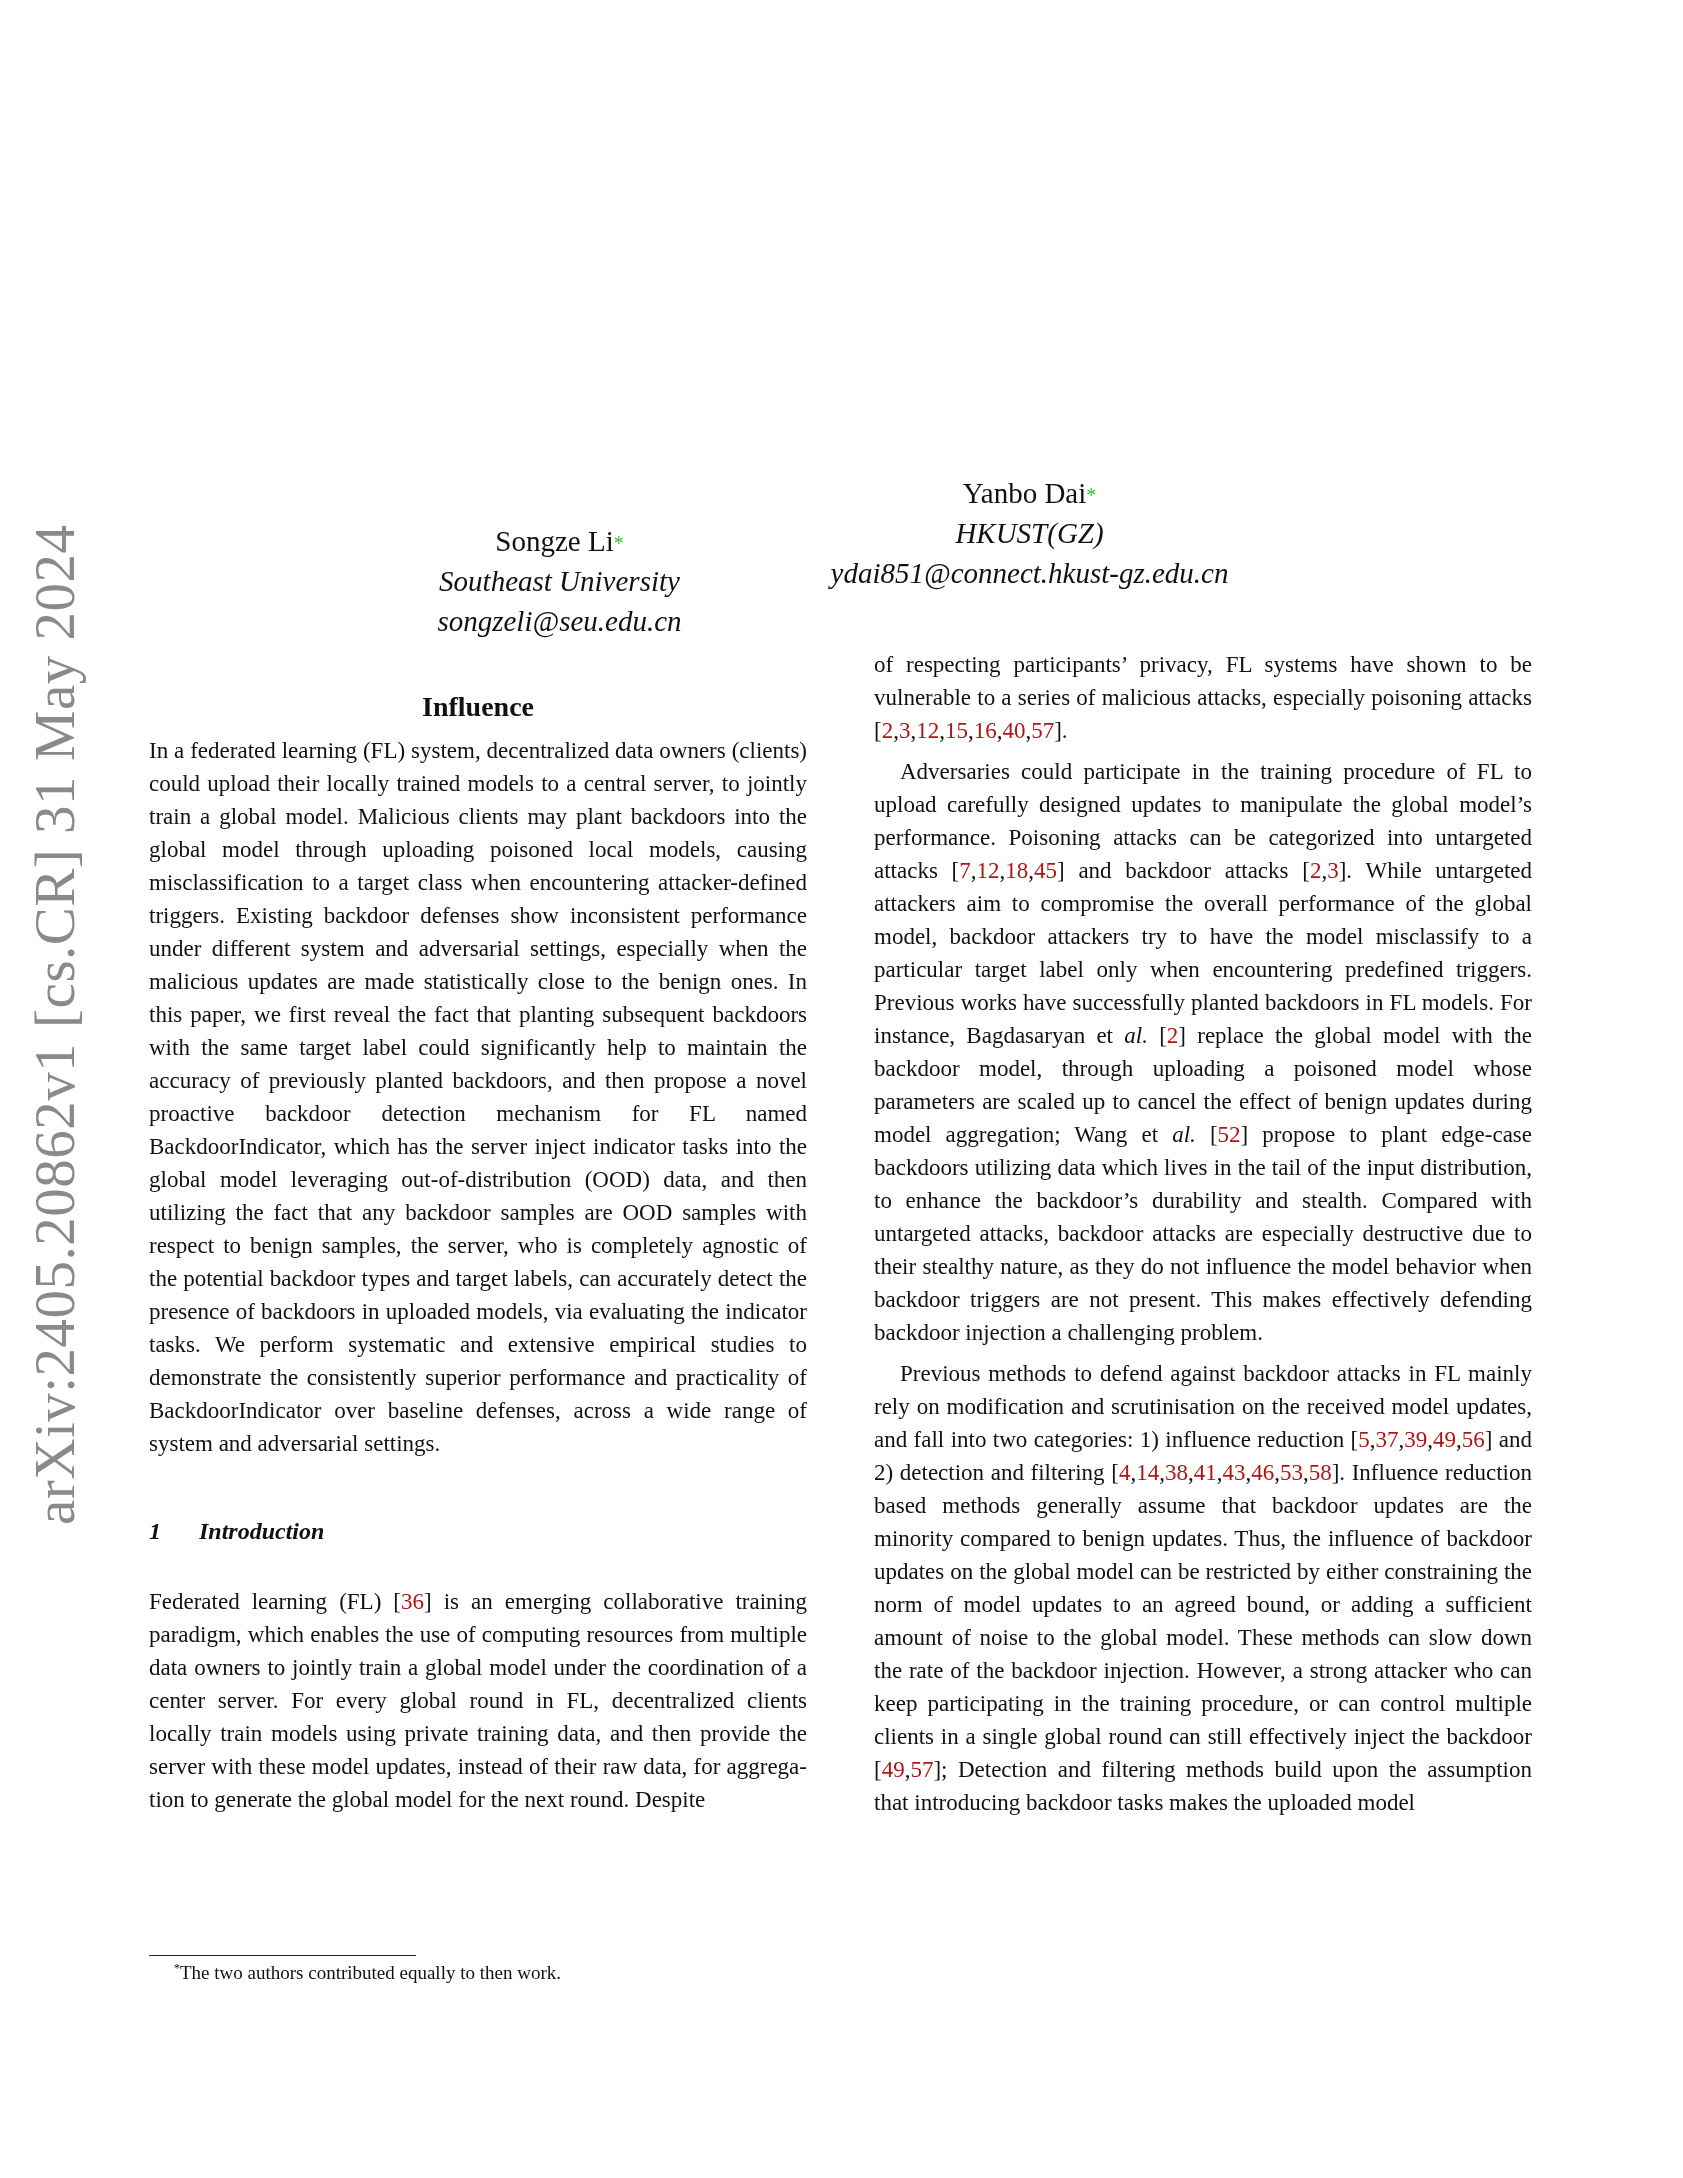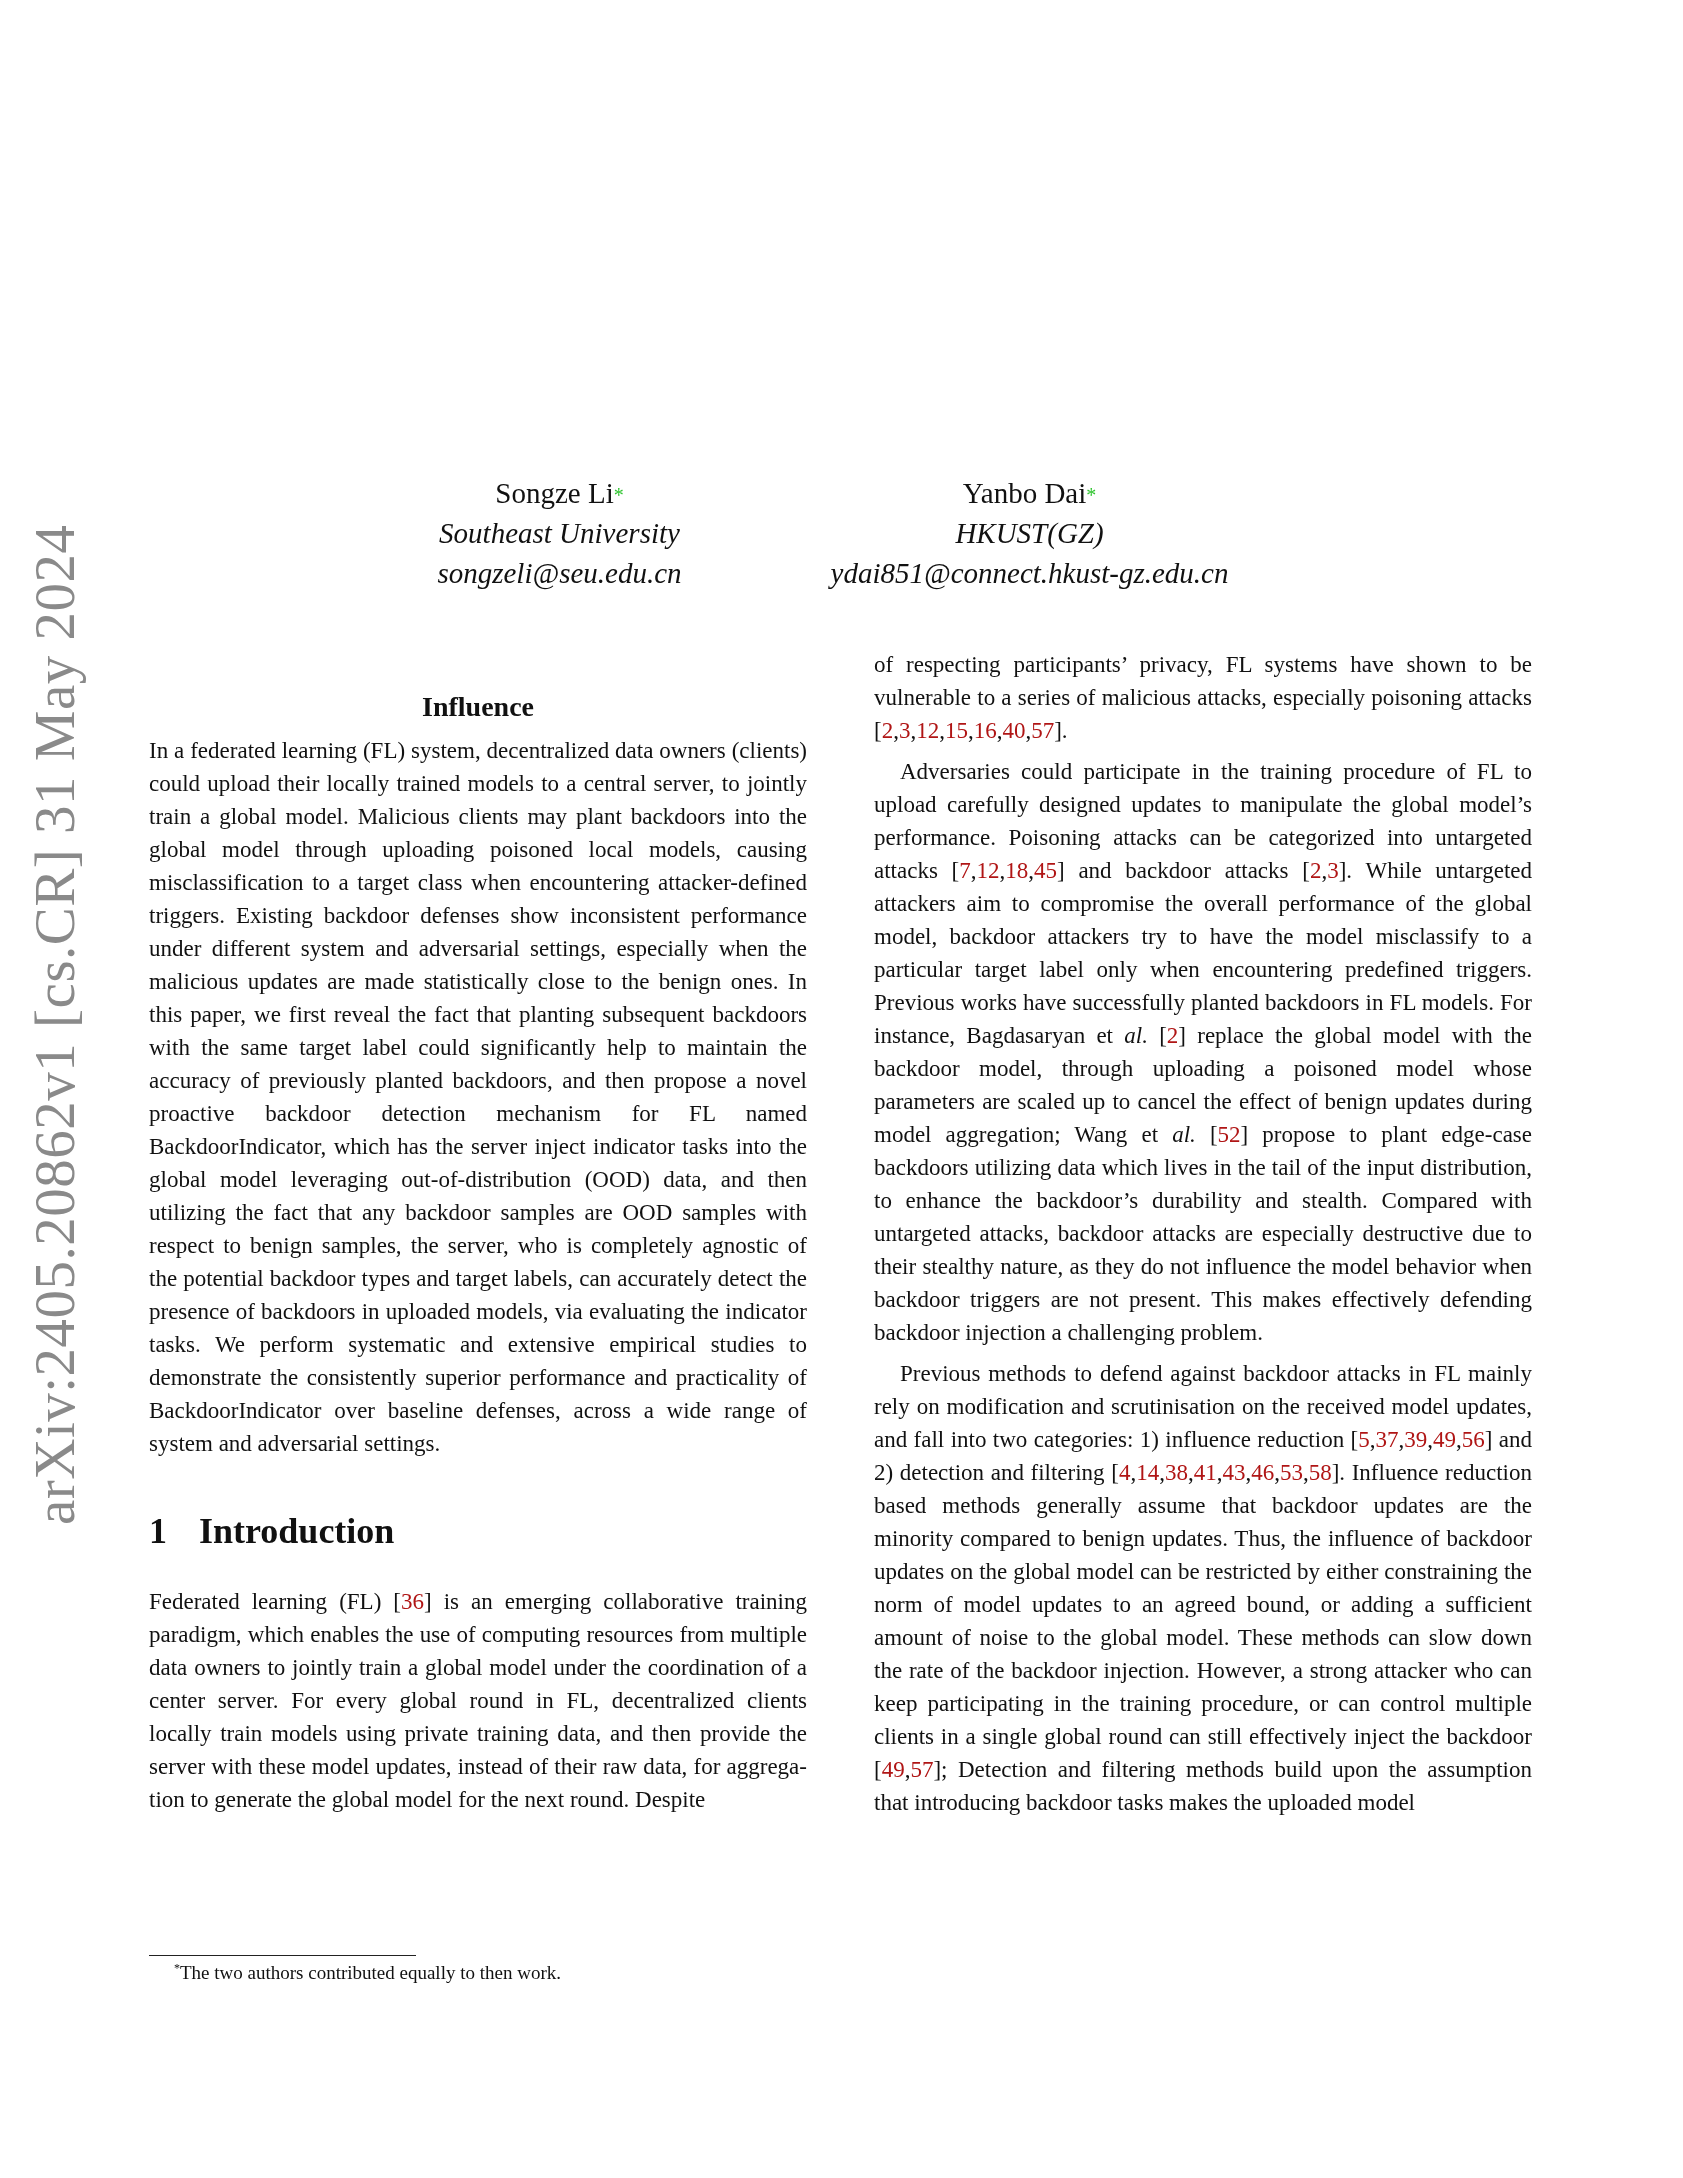--- a/index.html
+++ b/index.html
@@ -13,31 +13,31 @@
     font-family: "Liberation Serif", serif; font-size: 57px; color: #8a8a8a;
     white-space: nowrap; letter-spacing: 0.5px;
   }
   .title {
     position: absolute; left: 297px; width: 1089px; top: 309px;
     text-align: center; font-weight: bold; font-size: 37px; line-height: 51px;
   }
   .authors { position: absolute; top: 473px; left: 0; width: 1683px; }
   .author { position: absolute; text-align: center; font-size: 29px; line-height: 40px; }
   .author .aff, .author .email { font-style: italic; }
-  .author.a1 { left: 386px; width: 347px; }
+  .author.a1 { left: 386px; width: 347px; margin-top: 48px; }
   .author.a2 { left: 782px; width: 495px; }
   .star { color: #2fc52f; font-size: 20px; vertical-align: top; position: relative; top: 2px; }
 
   .col { position: absolute; width: 658px; font-size: 23px; line-height: 33px; text-align: justify; }
   .col.left { left: 149px; top: 688px; }
   .col.right { left: 874px; top: 648px; }
   .abstract-head { text-align: center; font-weight: bold; font-size: 28px; margin: 0 0 8px 0; line-height: 38px; }
   p { margin: 0; hyphens: manual; }
   .indent { text-indent: 26px; margin-top: 8px; }
-  .section-head { font-weight: bold; font-size: 36px; margin: 53px 0 36px 0; line-height: 36px; }
+  .section-head { font-weight: bold; font-size: 24px; margin: 53px 0 36px 0; line-height: 36px; font-style: italic; }
   .section-head .num { display: inline-block; width: 50px; }
   .cite { color: #b01515; }
   .footnote-rule { position: absolute; left: 149px; top: 1955px; width: 267px; border-top: 1.5px solid #222; }
   .footnote { position: absolute; left: 174px; top: 1961px; font-size: 19px; }
   .footnote sup { font-size: 12px; }
   em { font-style: italic; }
 </style>
 </head>
 <body>
 

